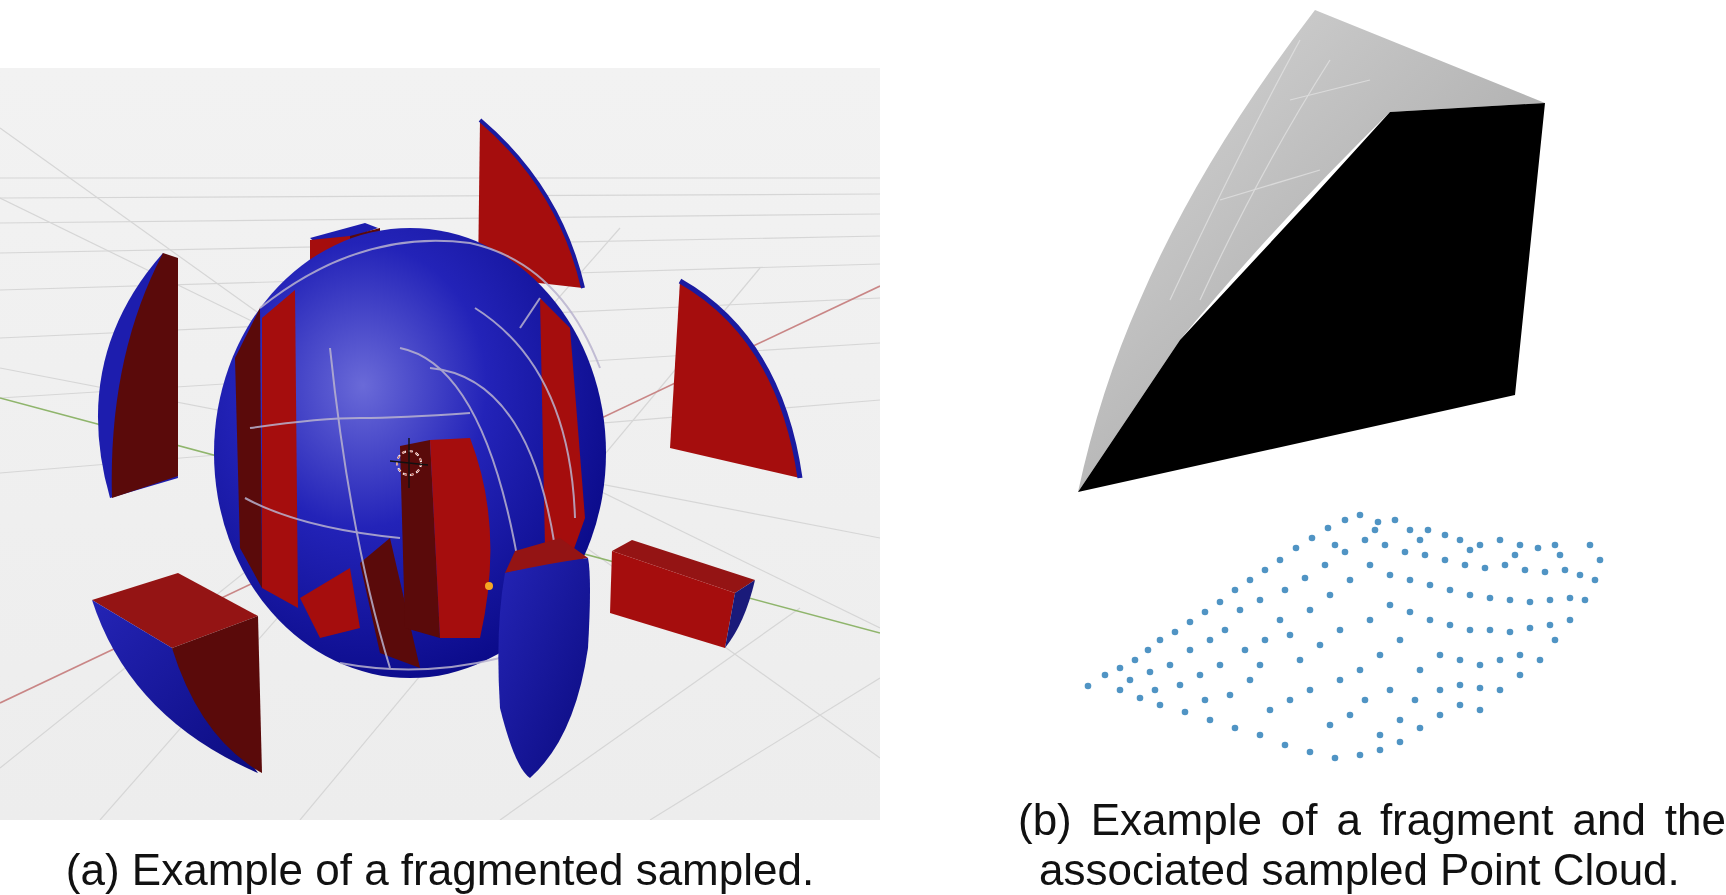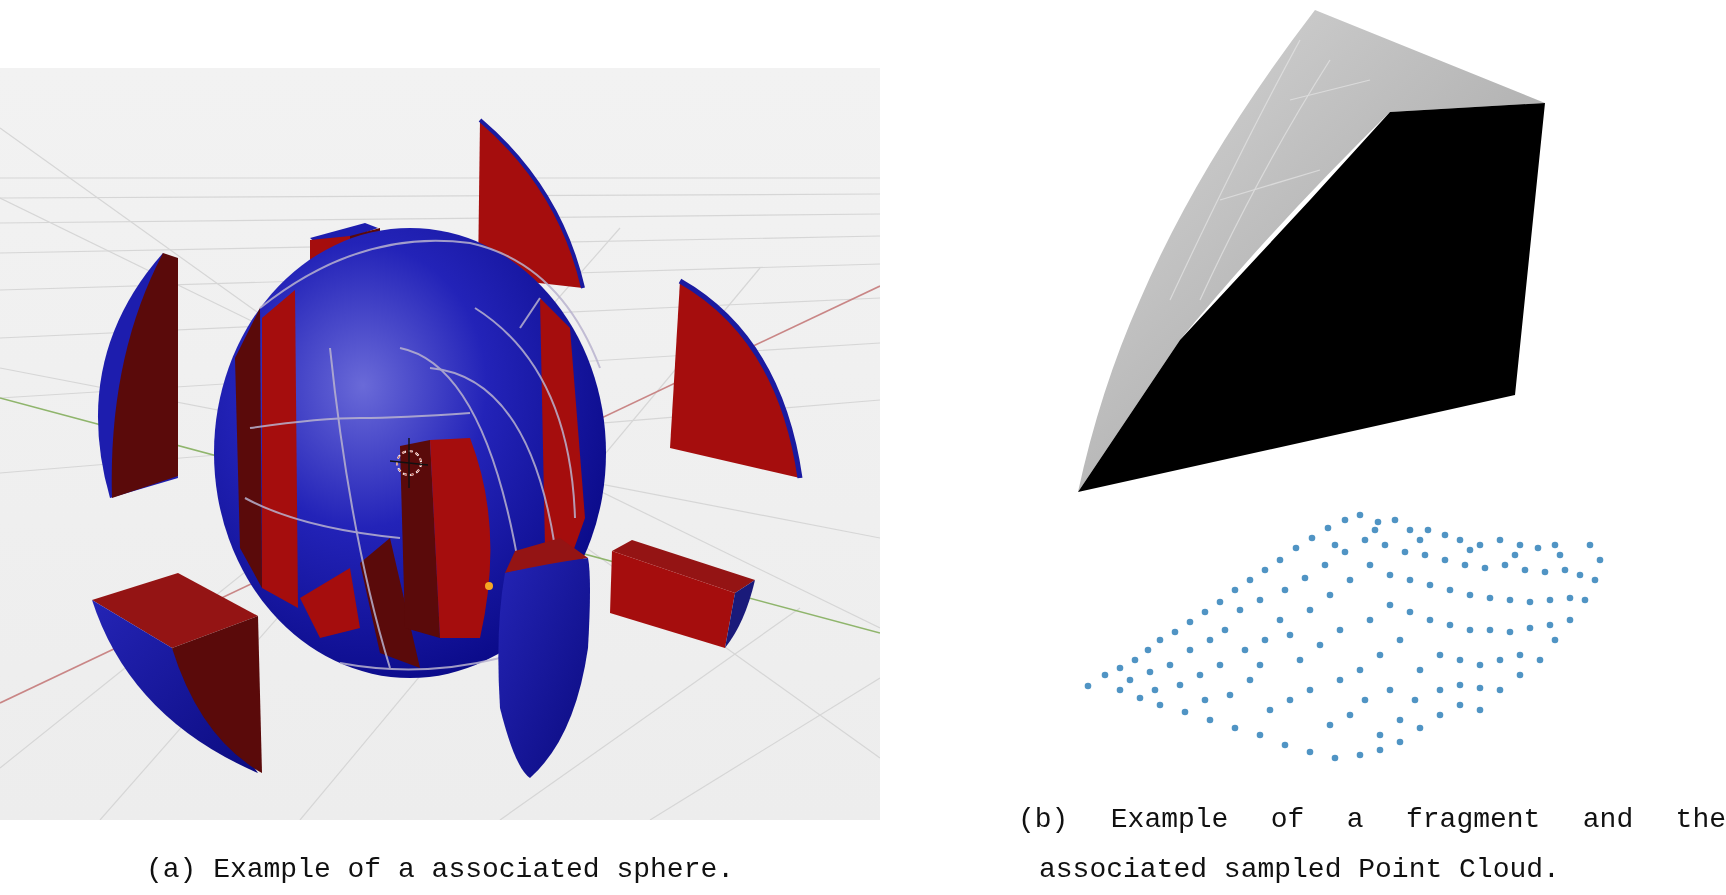--- a/index.html
+++ b/index.html
@@ -1,20 +1,20 @@
 <!DOCTYPE html>
 <html><head>
   <meta charset="utf-8">
   <style>
     html, body { margin: 0; padding: 0; background: #ffffff; }
     body { width: 1726px; height: 895px; position: relative; overflow: hidden; font-family: "DejaVu Serif", "Liberation Serif", serif; }
     .panel-a { position: absolute; left: 0; top: 68px; width: 880px; height: 752px; background: #efefef; overflow: hidden; }
     .panel-a svg { display: block; }
     .panel-b { position: absolute; left: 1060px; top: 0; width: 666px; height: 780px; }
-    .caption { position: absolute; color: #111; font-family: Liberation Mono, monospace; font-size: 28px; line-height: 50px; }
+    .caption { position: absolute; color: #111; font-family: Liberation Sans, sans-serif; font-size: 44px; line-height: 50px; }
     .cap-a { left: 0; top: 845px; width: 880px; text-align: center; }
     .cap-b { left: 1018px; top: 795px; width: 708px; text-align: justify; text-align-last: left; }
     .cap-b .line1 { display: block; text-align: justify; text-align-last: justify; }
     .cap-b .line2 { display: block; margin-left: 21px; }
   </style>
 </head>
 <body>
 
 <div class="panel-a">
   <svg width="880" height="752" viewBox="0 0 880 752" xmlns="http://www.w3.org/2000/svg">
@@ -295,17 +295,17 @@
         <circle cx="275" cy="545" r="3.3"></circle>
       <circle cx="315" cy="530" r="3.3"></circle>
         <circle cx="360" cy="540" r="3.3"></circle>
         <circle cx="410" cy="550" r="3.3"></circle>
       <circle cx="455" cy="555" r="3.3"></circle>
         <circle cx="500" cy="555" r="3.3"></circle>
     </g>
   </svg>
 </div>
 
-<div class="caption cap-a">(a) Example of a associated sphere.</div>
+<div class="caption cap-a">(a) Example of a fragmented sampled.</div>
 <div class="caption cap-b">
   <span class="line1">(b) Example of a fragment and the</span>
   <span class="line2">associated sampled Point Cloud.</span>
 </div>
 
 </body></html>

